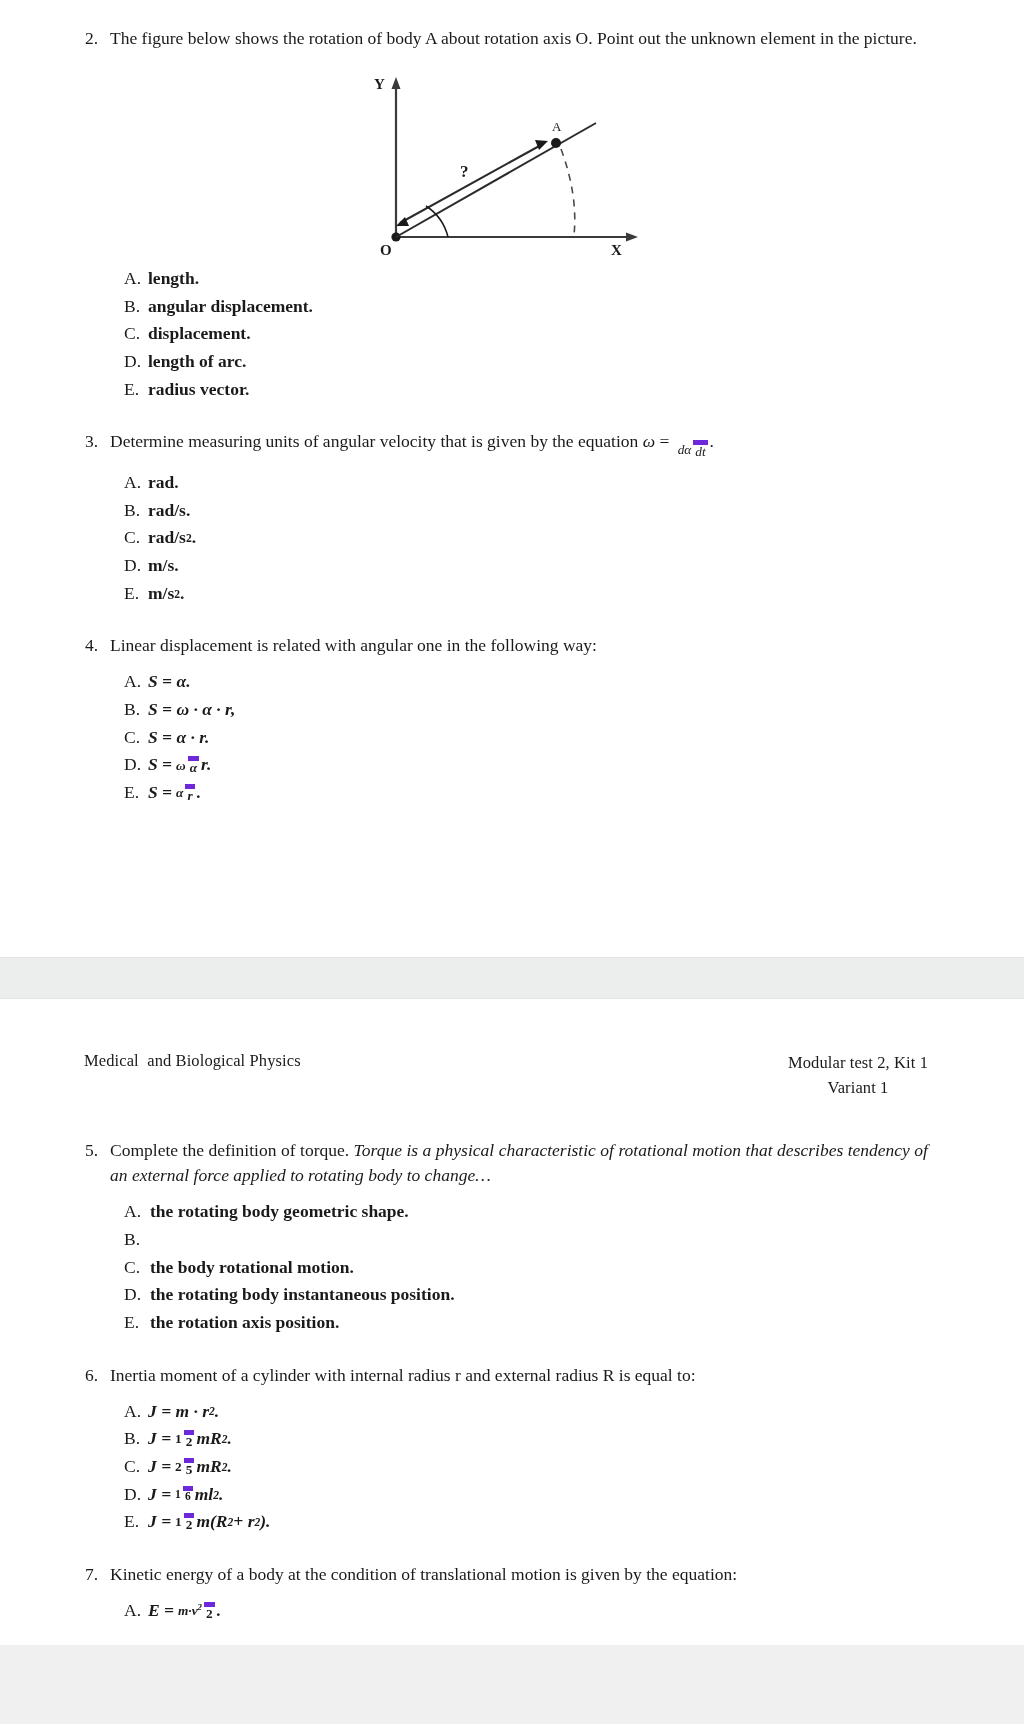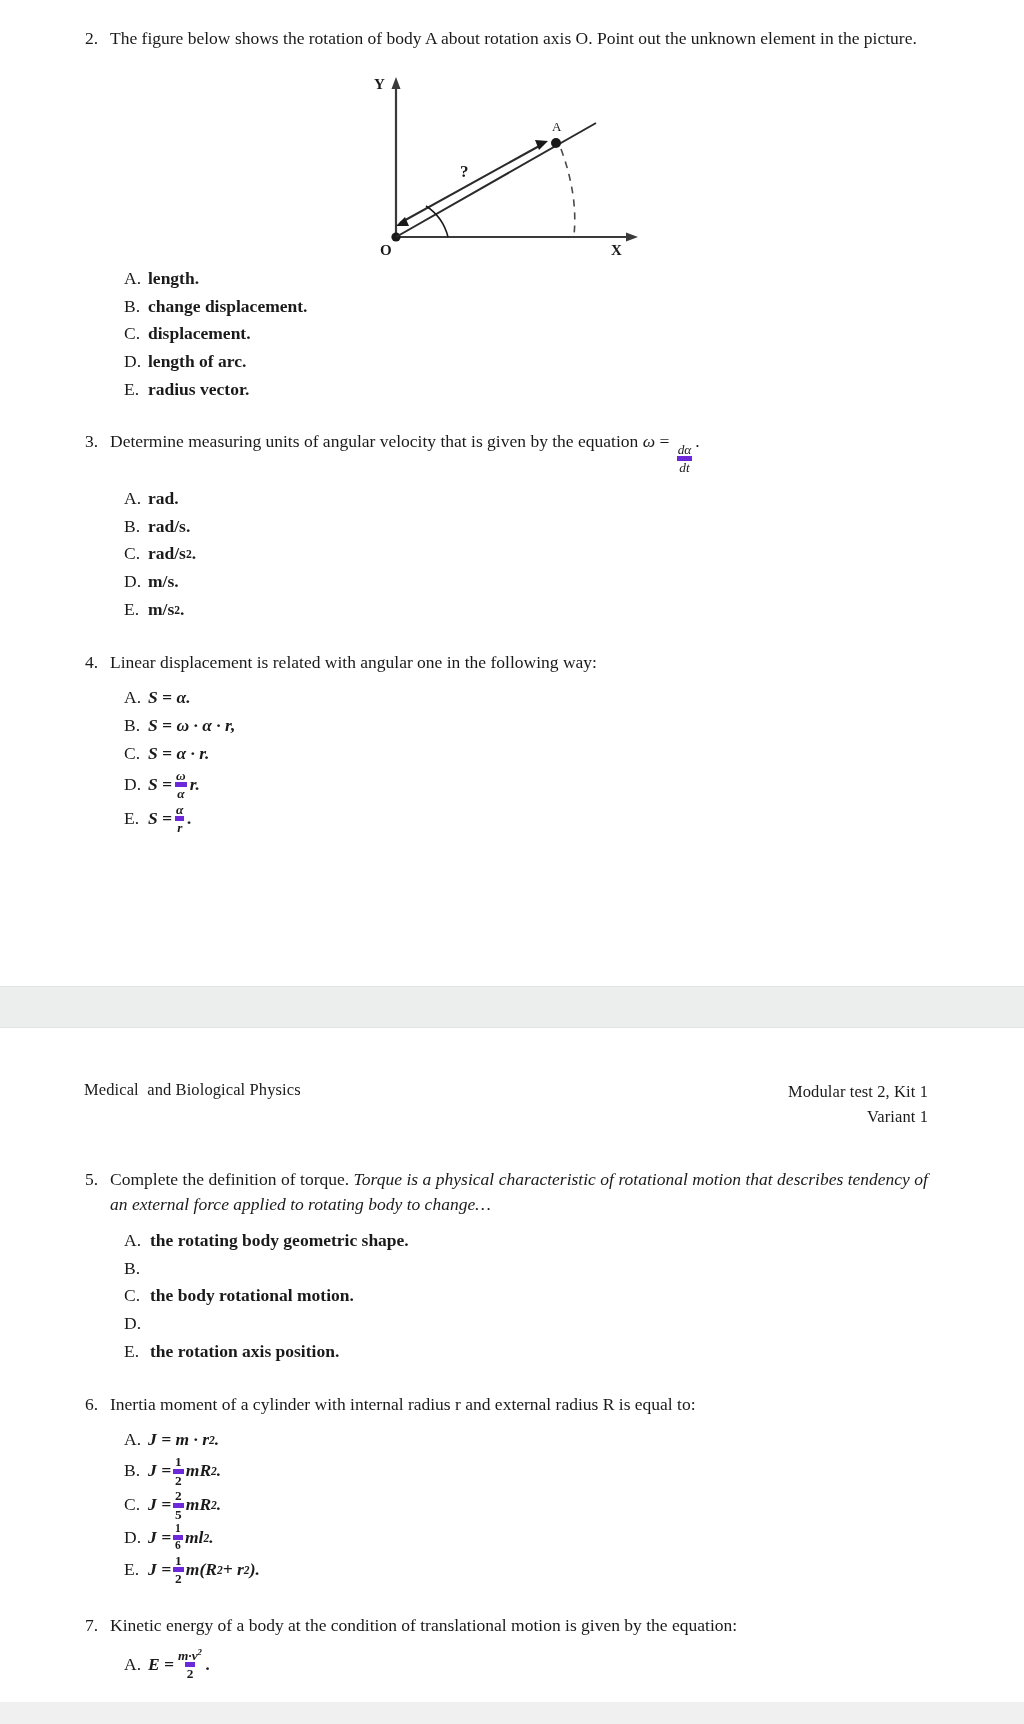--- a/index.html
+++ b/index.html
@@ -33,21 +33,21 @@
   
   .run-header {
     display: flex;
     justify-content: space-between;
     align-items: flex-start;
     padding: 52px 96px 0 84px;
     font-size: 16.5px;
     letter-spacing: .1px;
   }
   .run-header .left { white-space: pre; }
-  .run-header .right { text-align: right; line-height: 1.5; }
+  .run-header .right { text-align: center; line-height: 1.5; }
 
   
   .question {
     display: flex;
     align-items: flex-start;
     font-size: 17.5px;
     line-height: 1.42;
   }
   .q-num {
     width: 26px;
@@ -81,21 +81,21 @@
   .opt-letter.wide { width: 26px; flex: 0 0 26px; }
   .opt-text { display: flex; align-items: center; font-weight: bold; }
 
   .math { font-family: "Liberation Serif", serif; font-style: italic; }
   .mathup { font-style: normal; }
   sup.sm { font-size: 0.66em; vertical-align: super; line-height: 0; }
 
   
   .frac {
     display: inline-flex;
-    flex-direction: column;
+    flex-direction: row;
     align-items: center;
     justify-content: center;
     vertical-align: -0.48em;
     margin: 0 2px;
     font-size: 0.76em;
     line-height: 1.02;
   }
   .frac .num { padding: 0 2px; }
   .frac .den { padding: 0 2px; border-top: 5px solid #6d28d9; }
   .frac.tiny { font-size: 0.66em; vertical-align: -0.44em; }
@@ -160,21 +160,21 @@
       </svg>
     </div>
 
     <div class="options">
       <div class="opt">
         <span class="opt-letter">A.</span>
         <span class="opt-text">length.</span>
       </div>
       <div class="opt">
         <span class="opt-letter">B.</span>
-        <span class="opt-text">change displacement.</span>
+        <span class="opt-text">angular displacement.</span>
       </div>
       <div class="opt">
         <span class="opt-letter">C.</span>
         <span class="opt-text">displacement.</span>
       </div>
       <div class="opt">
         <span class="opt-letter">D.</span>
         <span class="opt-text">length of arc.</span>
       </div>
       <div class="opt">
@@ -308,20 +308,21 @@
       </div>
       <div class="opt">
         <span class="opt-letter wide">B.</span>
       </div>
       <div class="opt">
         <span class="opt-letter wide">C.</span>
         <span class="opt-text">the body rotational motion.</span>
       </div>
       <div class="opt">
         <span class="opt-letter wide">D.</span>
+        <span class="opt-text">the rotating body instantaneous position.</span>
       </div>
       <div class="opt">
         <span class="opt-letter wide">E.</span>
         <span class="opt-text">the rotation axis position.</span>
       </div>
     </div>
 
     <div class="spacer-md"></div>
 
     <div class="question">

